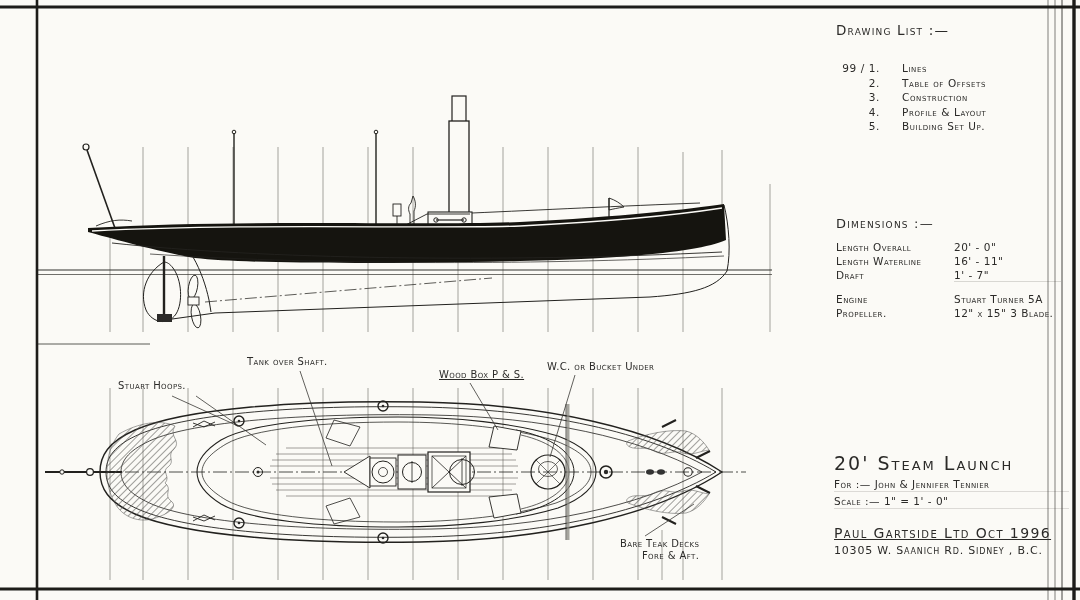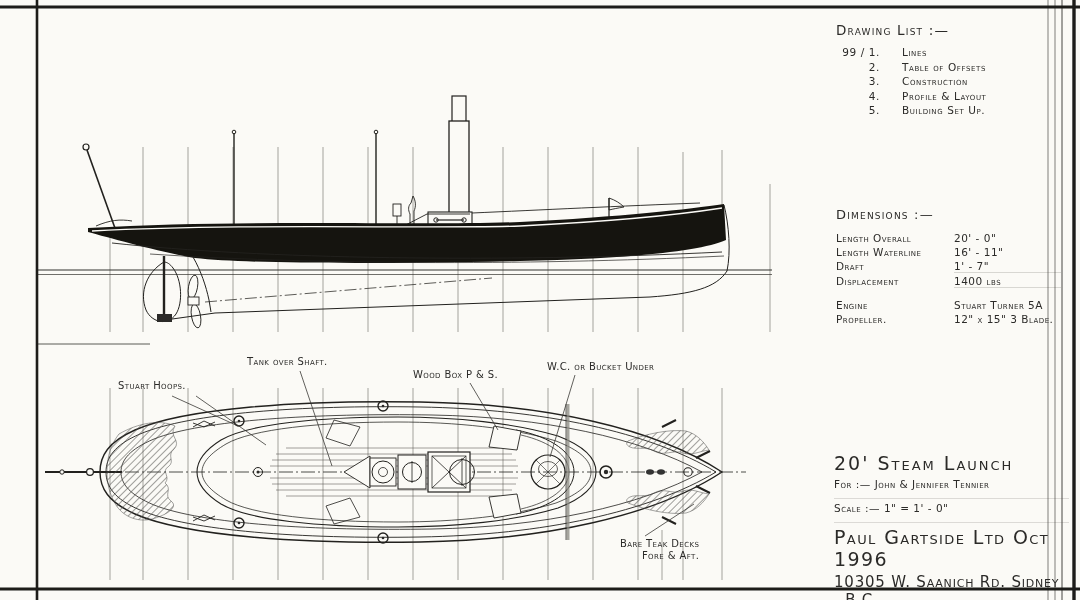--- a/index.html
+++ b/index.html
@@ -8,36 +8,36 @@
     background:#fbfaf6;
     font-family:"DejaVu Sans","Liberation Sans",sans-serif;
     color:#2b2a28;
   }
   .sheet svg{position:absolute;left:0;top:0;}
   .hand{font-variant:small-caps;}
   
   .anno{position:absolute;font-size:10px;letter-spacing:.4px;white-space:nowrap;line-height:12px;}
   
   .drawing-list{position:absolute;left:836px;top:22px;width:215px;}
-  .drawing-list .head{font-size:13.5px;letter-spacing:1.2px;margin-bottom:8px;}
+  .drawing-list .head{font-size:13.5px;letter-spacing:1.2px;margin-bottom:24px;}
   .dl-row{display:grid;grid-template-columns:44px 1fr;column-gap:22px;font-size:10.5px;letter-spacing:.6px;margin-bottom:2.5px;}
   .dl-row .num{text-align:right;white-space:nowrap;}
   
-  .dimensions{position:absolute;left:836px;top:207px;width:225px;}
+  .dimensions{position:absolute;left:836px;top:216px;width:225px;}
   .dimensions .head{font-size:13px;letter-spacing:1.2px;margin-bottom:10px;}
   .dim-row{display:grid;grid-template-columns:118px 1fr;font-size:10.5px;letter-spacing:.5px;margin-bottom:2px;}
   .dim-row.ruled .val{border-bottom:1px solid rgba(60,58,52,.18);}
   .dim-gap{height:9px;}
   
   .title-block{position:absolute;left:834px;top:452px;width:235px;}
   .title-block .big{font-size:19px;letter-spacing:2px;margin-bottom:4px;}
   .title-block .line{font-size:10.5px;letter-spacing:.5px;margin-bottom:3px;}
-  .title-block .line.ruled{border-bottom:1px solid rgba(60,58,52,.16);padding-bottom:8px;}
-  .title-block .firm{font-size:19px;letter-spacing:1.4px;margin-top:3px;margin-bottom:3px;}
-  .title-block .addr{font-size:15px;letter-spacing:.8px;}
+  .title-block .line.ruled{border-bottom:1px solid rgba(60,58,52,.16);padding-bottom:1px;}
+  .title-block .firm{font-size:14px;letter-spacing:1.4px;margin-top:16px;margin-bottom:3px;text-decoration:underline;}
+  .title-block .addr{font-size:11px;letter-spacing:.8px;}
 </style>
 </head>
 <body>
 
 <div class="sheet">
 
 <svg width="1080" height="600" viewBox="0 0 1080 600">
   <defs>
     <pattern id="hatch" width="5" height="5" patternUnits="userSpaceOnUse" patternTransform="rotate(45)">
       <line x1="0" y1="0" x2="0" y2="5" stroke="#50504c" stroke-width="1.1"></line>
@@ -264,21 +264,21 @@
     <line x1="37" y1="0" x2="37" y2="600" stroke-width="2.6"></line>
     <line x1="1074" y1="0" x2="1074" y2="600" stroke-width="3.4"></line>
     <line x1="1048" y1="0" x2="1048" y2="600" stroke-width="0.7" opacity="0.8"></line>
     <line x1="1055" y1="0" x2="1055" y2="600" stroke-width="0.7" opacity="0.8"></line>
     <line x1="1062" y1="0" x2="1062" y2="600" stroke-width="0.9" opacity="0.9"></line>
   </g>
 </svg>
 
   <div class="anno hand" style="left:118px;top:380px;">Stuart Hoops.</div>
   <div class="anno hand" style="left:247px;top:356px;">Tank over Shaft.</div>
-  <div class="anno hand" style="left:413px;top:369px;">Wood Box P &amp; S.</div>
+  <div class="anno hand" style="left:439px;top:369px;text-decoration:underline;">Wood Box P &amp; S.</div>
   <div class="anno hand" style="left:547px;top:361px;text-align:right;">W.C. or Bucket Under</div>
   <div class="anno hand" style="left:620px;top:538px;text-align:right;">
     <span style="display:block">Bare Teak Decks</span>
     <span style="display:block">Fore &amp; Aft.</span>
   </div>
 
   <div class="drawing-list">
     <div class="head hand">Drawing List :—</div>
     <div class="dl-row">
       <span class="num hand">99 / 1.</span>
@@ -308,24 +308,20 @@
       <span class="hand">Length Overall</span>
       <span class="val hand">20' - 0"</span>
     </div>
     <div class="dim-row">
       <span class="hand">Length Waterline</span>
       <span class="val hand">16' - 11"</span>
     </div>
     <div class="dim-row ruled">
       <span class="hand">Draft</span>
       <span class="val hand">1' - 7"</span>
-    </div>
-    <div class="dim-row ruled">
-      <span class="hand">Displacement</span>
-      <span class="val hand">1400 lbs</span>
     </div>
     <div class="dim-gap"></div>
     <div class="dim-row">
       <span class="hand">Engine</span>
       <span class="val hand">Stuart Turner 5A</span>
     </div>
     <div class="dim-row">
       <span class="hand">Propeller.</span>
       <span class="val hand">12" x 15"  3 Blade.</span>
     </div>

